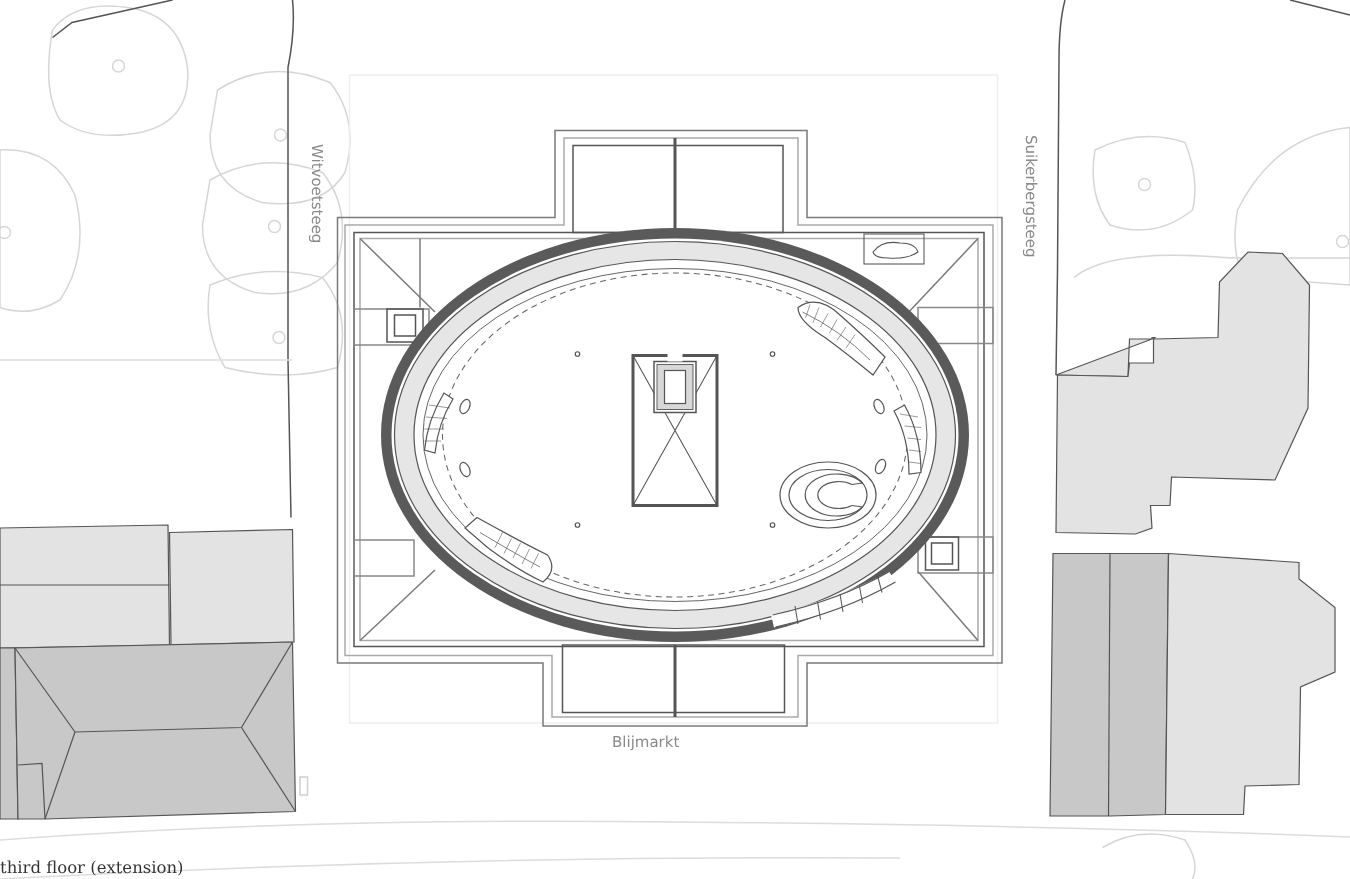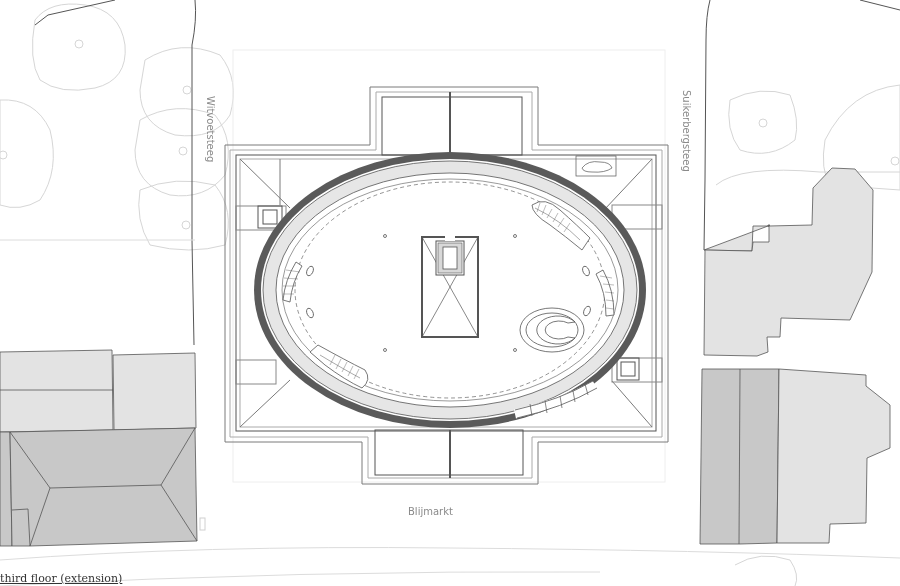--- a/index.html
+++ b/index.html
@@ -1,20 +1,20 @@
 <!DOCTYPE html>
 <html><head>
   <meta charset="utf-8">
   <style>
     html, body { margin: 0; padding: 0; background: #ffffff; }
     body { width: 900px; height: 586px; position: relative; overflow: hidden; font-family: "DejaVu Sans", sans-serif; }
     #plan { position: absolute; left: 0; top: 0; }
     .street-label { position: absolute; color: #8a8a8a; font-family: "DejaVu Sans", sans-serif; font-size: 10px; white-space: nowrap; }
     .vert { transform-origin: left top; transform: rotate(90deg); }
-    .caption { position: absolute; left: 0; top: 572px; font-family: "DejaVu Serif", serif; font-size: 11px; color: #333; white-space: nowrap; text-decoration: underline; }
+    .caption { position: absolute; left: 0; top: 572px; font-family: "DejaVu Serif", serif; font-size: 11px; color: #333; white-space: nowrap; }
   </style>
 </head>
 <body>
 
 <svg id="plan" width="900" height="586" viewBox="0 0 900 586" xmlns="http://www.w3.org/2000/svg">
 
   <g fill="none" stroke="#d6d6d6" stroke-width="1">
     <path d="M35 20 Q50 0 85 5 Q120 10 125 45 Q128 80 95 88 Q60 95 40 80 Q28 60 35 20Z"></path>
     <circle cx="79" cy="44" r="4"></circle>
     <path d="M0 100 Q35 98 50 130 Q60 170 40 200 Q20 212 0 205Z"></path>
@@ -170,14 +170,14 @@
   </g>
 
   <g fill="none" stroke="#555" stroke-width="0.7">
     <rect x="576" y="156" width="40" height="20"></rect>
     <path d="M582 168 Q588 160 600 162 Q610 162 612 168 Q605 173 592 172 Q583 172 582 168Z" fill="#ffffff"></path>
   </g>
 </svg>
 
 <div class="street-label vert" style="left:216px; top:96px;">Witvoetsteeg</div>
 <div class="street-label vert" style="left:692px; top:90px;">Suikerbergsteeg</div>
-<div class="street-label" style="left:408px; top:506px;">Blijmarkt</div>
+<div class="street-label" style="left:408px; top:490px;">Blijmarkt</div>
 <div class="caption">third floor (extension)</div>
 
 </body></html>

